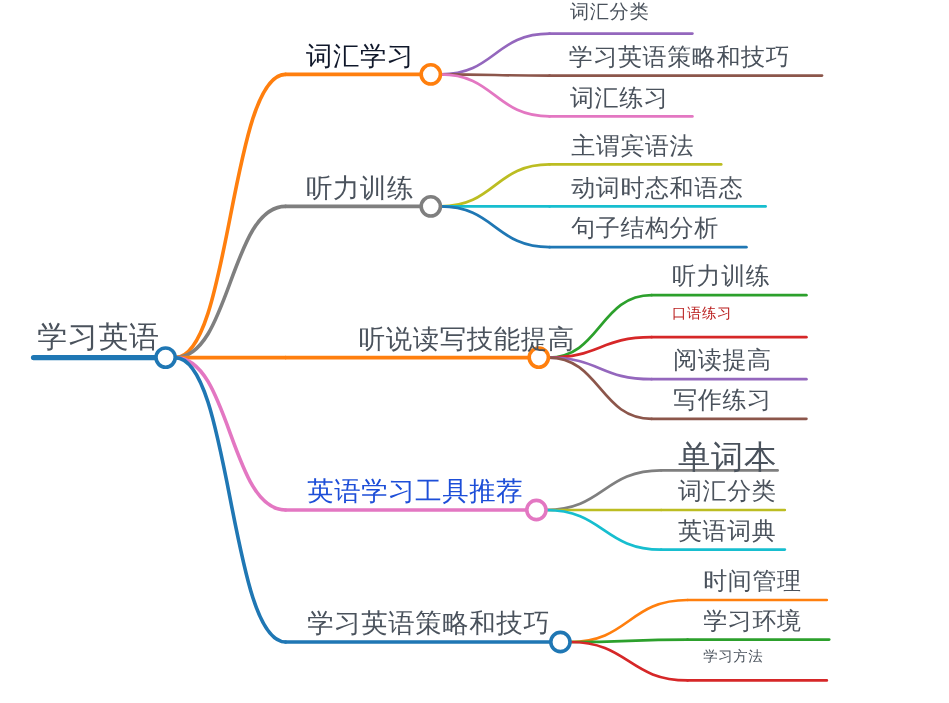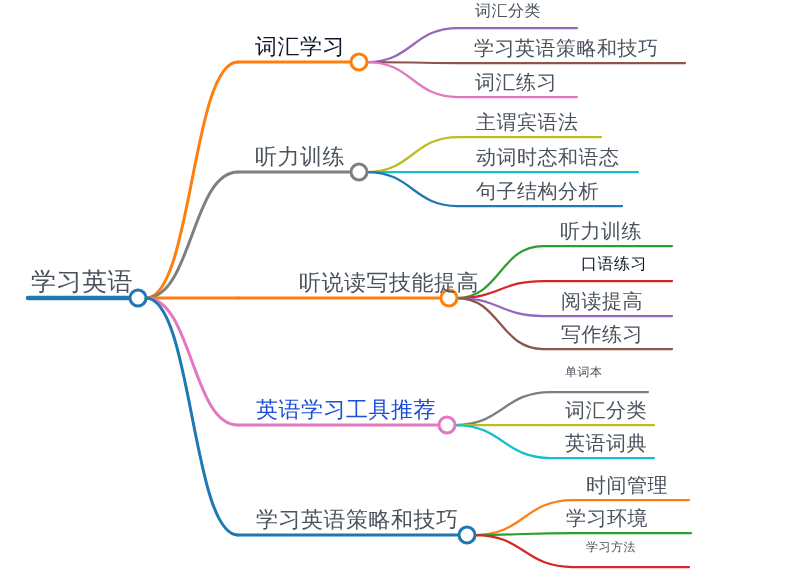--- a/index.html
+++ b/index.html
@@ -88,25 +88,25 @@
       <div class="mm-label" style="left: 255px; top: 34px; font-size: 22px; color: #0f172a;">词汇学习</div>
       <div class="mm-label" style="left: 475px; top: 2px; font-size: 16px; color: rgb(74, 82, 92);">词汇分类</div>
       <div class="mm-label" style="left: 474px; top: 37px; font-size: 20px; color: rgb(74, 82, 92);">学习英语策略和技巧</div>
       <div class="mm-label" style="left: 475px; top: 71px; font-size: 20px; color: rgb(74, 82, 92);">词汇练习</div>
       <div class="mm-label" style="left: 255px; top: 144px; font-size: 22px; color: rgb(74, 82, 92);">听力训练</div>
       <div class="mm-label" style="left: 476px; top: 111px; font-size: 20px; color: rgb(74, 82, 92);">主谓宾语法</div>
       <div class="mm-label" style="left: 476px; top: 146px; font-size: 20px; color: rgb(74, 82, 92);">动词时态和语态</div>
       <div class="mm-label" style="left: 476px; top: 180px; font-size: 20px; color: rgb(74, 82, 92);">句子结构分析</div>
       <div class="mm-label" style="left: 255px; top: 270px; font-size: 22px; color: rgb(74, 82, 92); margin-left: 44px;">听说读写技能提高</div>
       <div class="mm-label" style="left: 560px; top: 220px; font-size: 20px; color: rgb(74, 82, 92);">听力训练</div>
-      <div class="mm-label" style="left: 560px; top: 255px; font-size: 16px; color: #0f172a; margin-left: 21px;">口语练习</div>
+      <div class="mm-label" style="left: 560px; top: 255px; font-size: 12px; color: #b91c1c;">口语练习</div>
       <div class="mm-label" style="left: 561px; top: 290px; font-size: 20px; color: rgb(74, 82, 92);">阅读提高</div>
       <div class="mm-label" style="left: 561px; top: 323px; font-size: 20px; color: rgb(74, 82, 92);">写作练习</div>
       <div class="mm-label" style="left: 256px; top: 397px; font-size: 22px; color: #1d4ed8;">英语学习工具推荐</div>
-      <div class="mm-label" style="left: 565px; top: 366px; font-size: 12px; color: rgb(74, 82, 92); font-family: Liberation Serif, serif;">单词本</div>
+      <div class="mm-label" style="left: 565px; top: 366px; font-size: 27px; color: rgb(74, 82, 92); font-family: Liberation Serif, serif;">单词本</div>
       <div class="mm-label" style="left: 565px; top: 399px; font-size: 20px; color: rgb(74, 82, 92);">词汇分类</div>
       <div class="mm-label" style="left: 565px; top: 432px; font-size: 20px; color: rgb(74, 82, 92);">英语词典</div>
       <div class="mm-label" style="left: 256px; top: 507px; font-size: 22px; color: rgb(74, 82, 92);">学习英语策略和技巧</div>
       <div class="mm-label" style="left: 586px; top: 474px; font-size: 20px; color: rgb(74, 82, 92);">时间管理</div>
-      <div class="mm-label" style="left: 566px; top: 507px; font-size: 20px; color: rgb(74, 82, 92);">学习环境</div>
+      <div class="mm-label" style="left: 586px; top: 507px; font-size: 20px; color: rgb(74, 82, 92);">学习环境</div>
       <div class="mm-label" style="left: 586px; top: 541px; font-size: 12px; color: rgb(74, 82, 92);">学习方法</div>
     </div>
 </div>
 
 </body></html>

